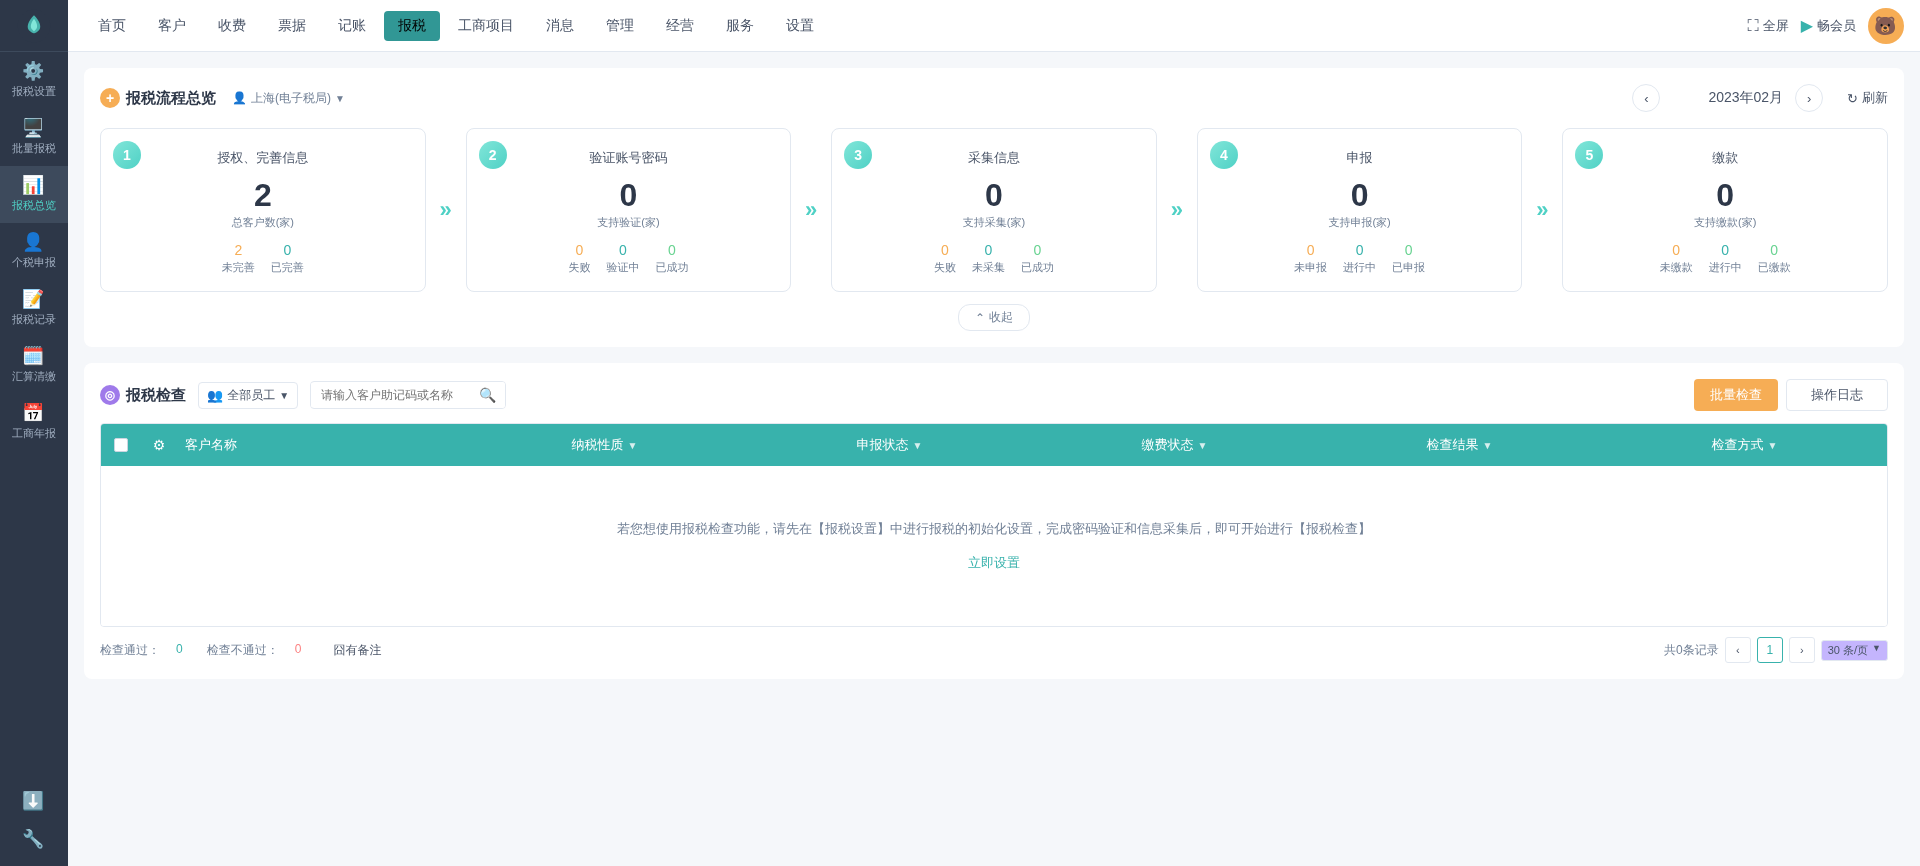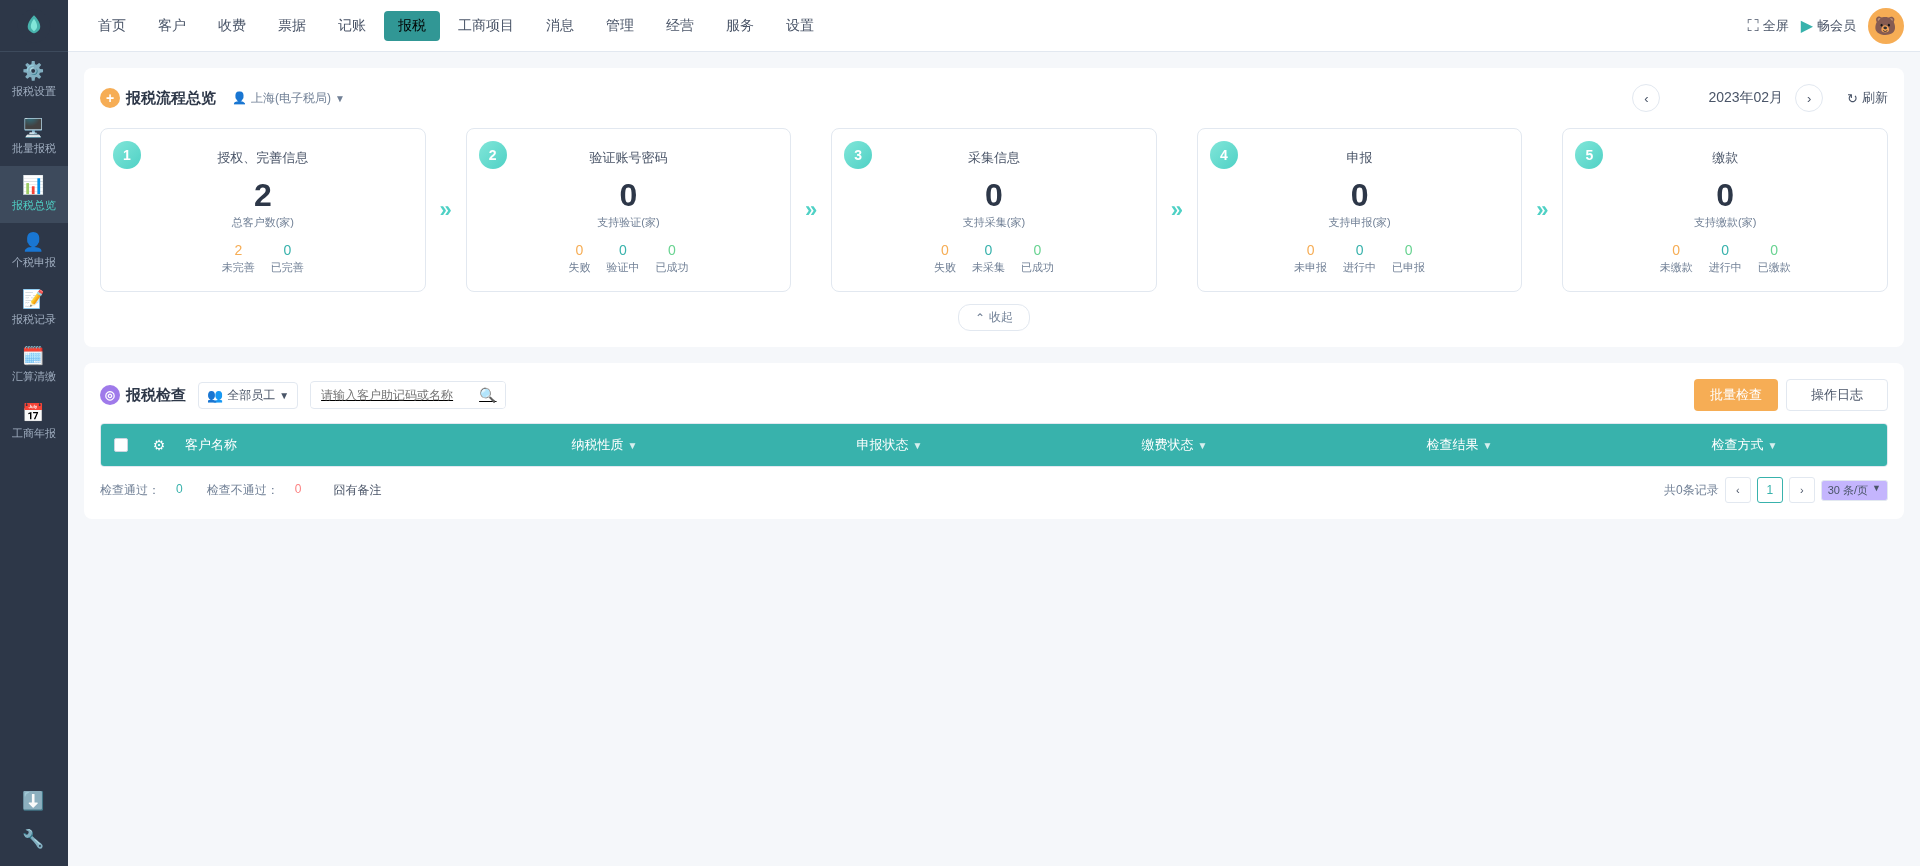--- a/index.html
+++ b/index.html
@@ -323,21 +323,20 @@
       background: #fff;
     }
     .employee-selector .icon { color: #f6ad55; font-size: 13px; }
     .search-box {
       display: flex;
       align-items: center;
       border: 1px solid #e2e8f0;
       border-radius: 4px;
       overflow: hidden;
       background: #fff;
-      text-decoration: underline;
     }
     .search-box input {
       border: none;
       outline: none;
       padding: 5px 10px;
       font-size: 12px;
       color: #4a5568;
       width: 160px;
     }
     .search-box-btn {
@@ -771,20 +770,28 @@
           </div>
           <div class="th-cell">
             <span>检查结果</span>
             <span class="th-filter">▼</span>
           </div>
           <div class="th-cell">
             <span>检查方式</span>
             <span class="th-filter">▼</span>
           </div>
         </div>
+        <div class="table-body">
+          <div class="empty-msg">
+            <div>若您想使用报税检查功能，请先在【报税设置】中进行报税的初始化设置，完成密码验证和信息采集后，即可开始进行【报税检查】</div>
+            <div style="margin-top:8px;">
+              <a class="empty-link">立即设置</a>
+            </div>
+          </div>
+        </div>
       </div>
 
       <div class="table-footer">
         <div class="footer-stats">
           <span>检查通过：</span>
           <span class="footer-stat-link">0</span>
           <span style="margin-left:8px;">检查不通过：</span>
           <span class="footer-stat-link red">0</span>
           <span class="footer-note" style="margin-left:16px;">囧有备注</span>
         </div>

